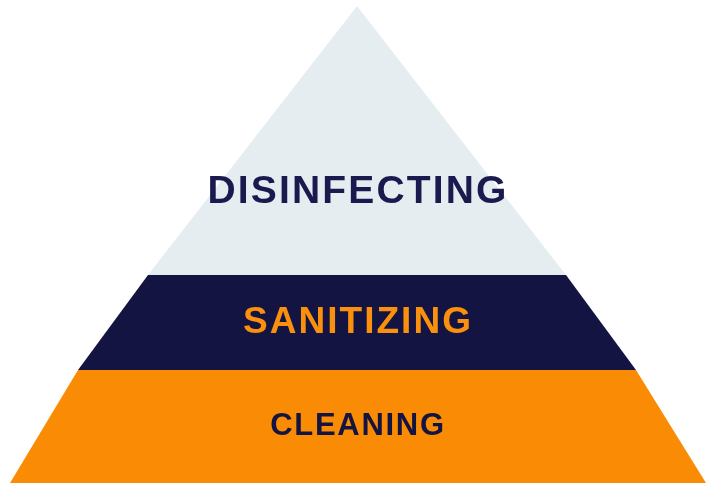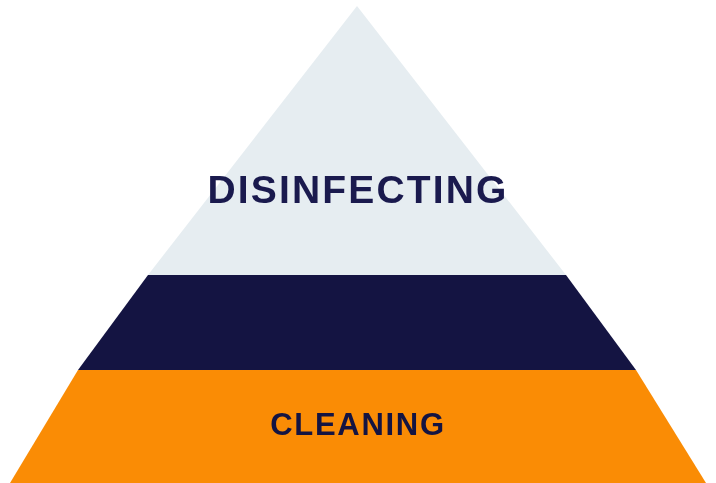--- a/index.html
+++ b/index.html
@@ -64,16 +64,17 @@
 
     <polygon id="shape-bottom" points="78,370 636,370 706,483 10,483" fill="#fa8c05"></polygon>
 
     <polygon id="shape-middle" points="148,275 566,275 636,370 78,370" fill="#141442"></polygon>
 
     <polygon id="shape-top" points="357,6 566,275 148,275" fill="#e6edf1"></polygon>
   </svg>
 
   <div class="band-label" id="label-disinfecting" style="color: rgb(26, 26, 78);">DISINFECTING</div>
 
+  <div class="band-label" id="label-sanitizing" style="color: rgb(249, 144, 14);">SANITIZING</div>
 
   <div class="band-label" id="label-cleaning" style="color: rgb(20, 20, 66);">CLEANING</div>
 
 </div>
 
 </body></html>

